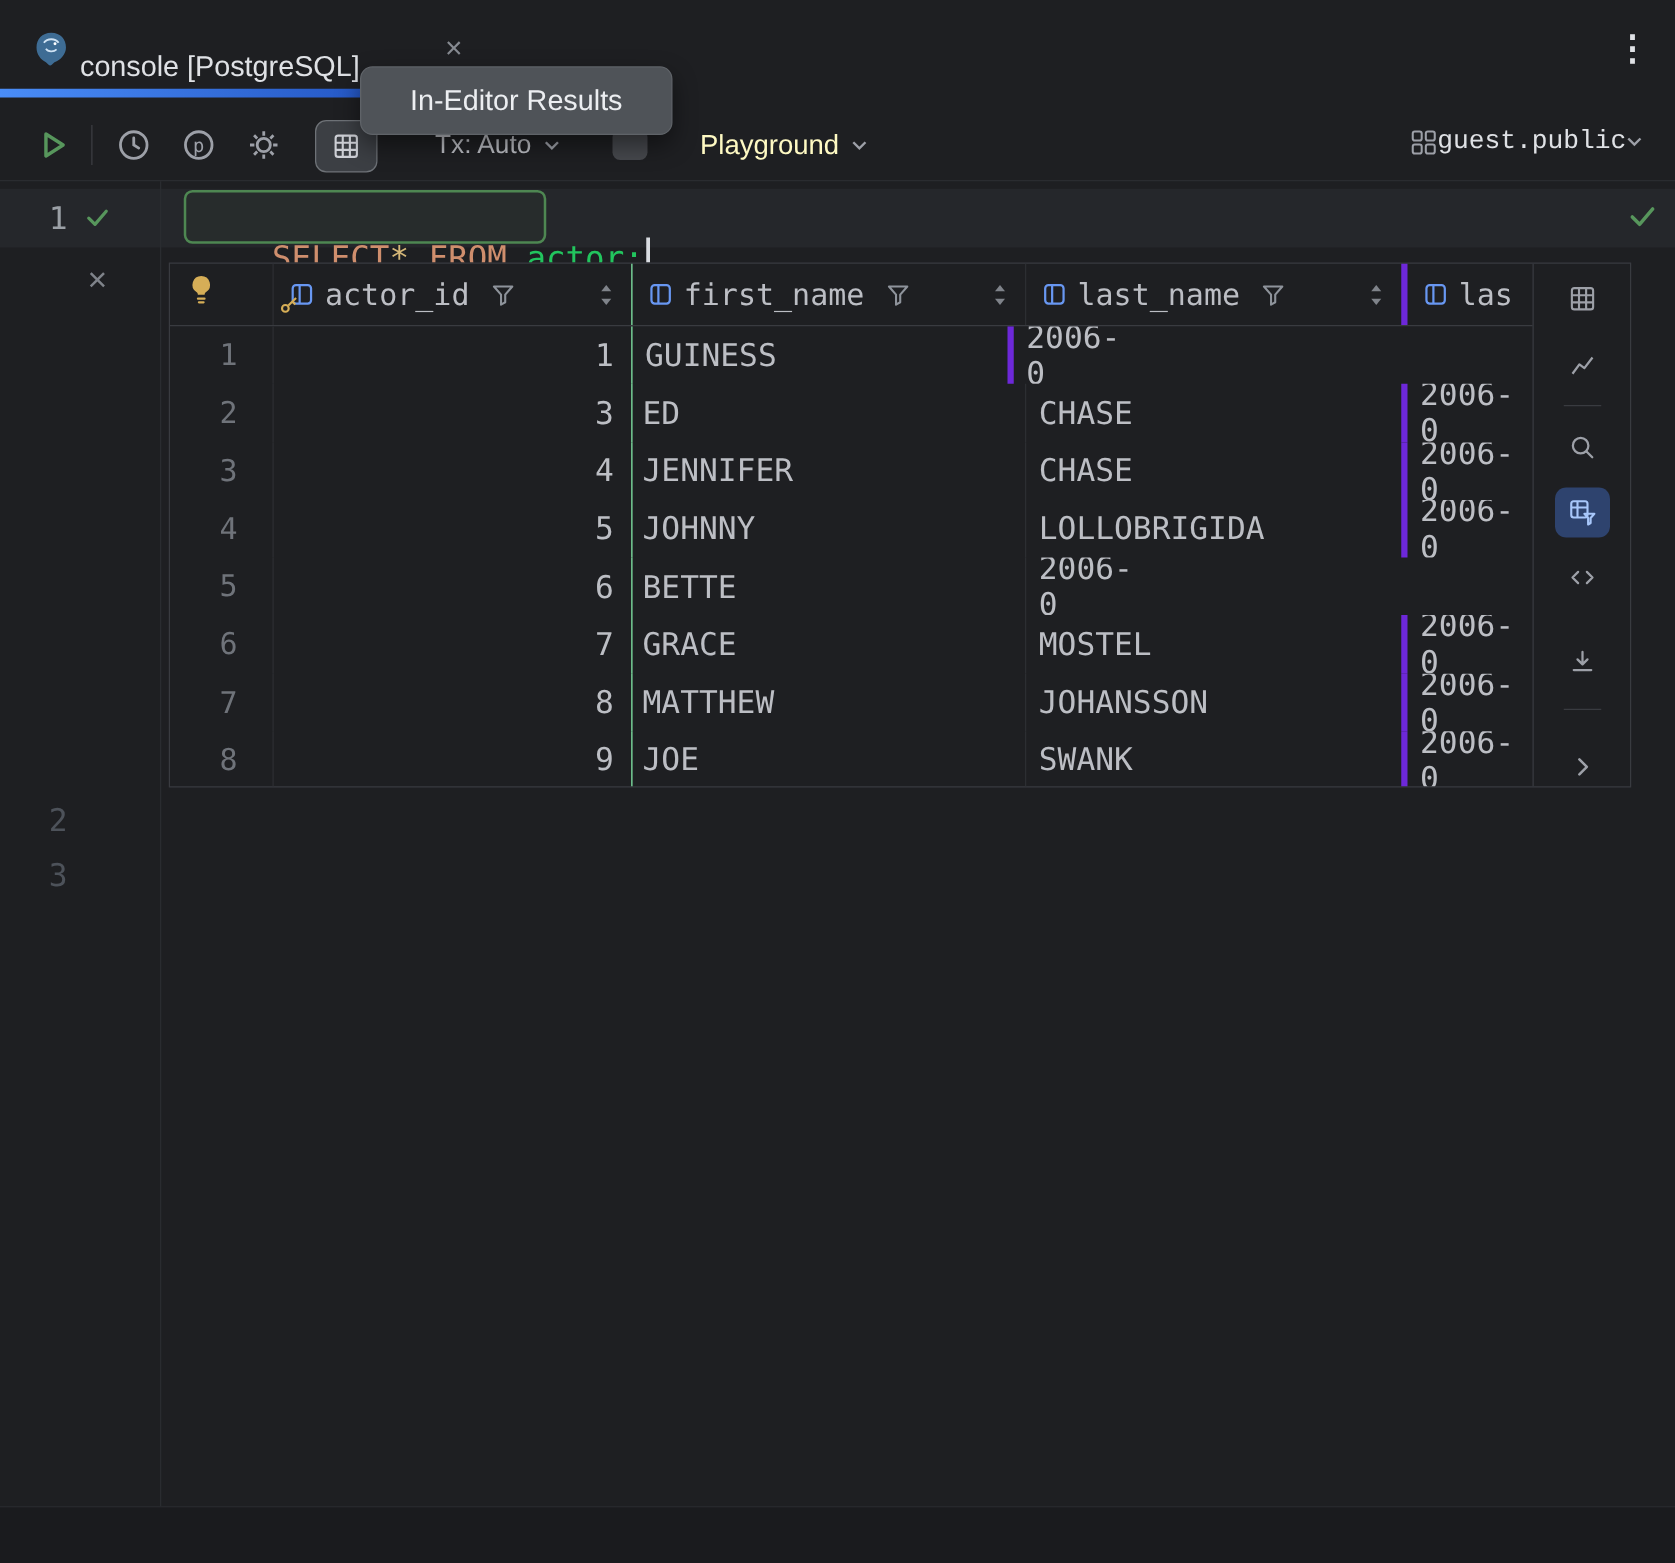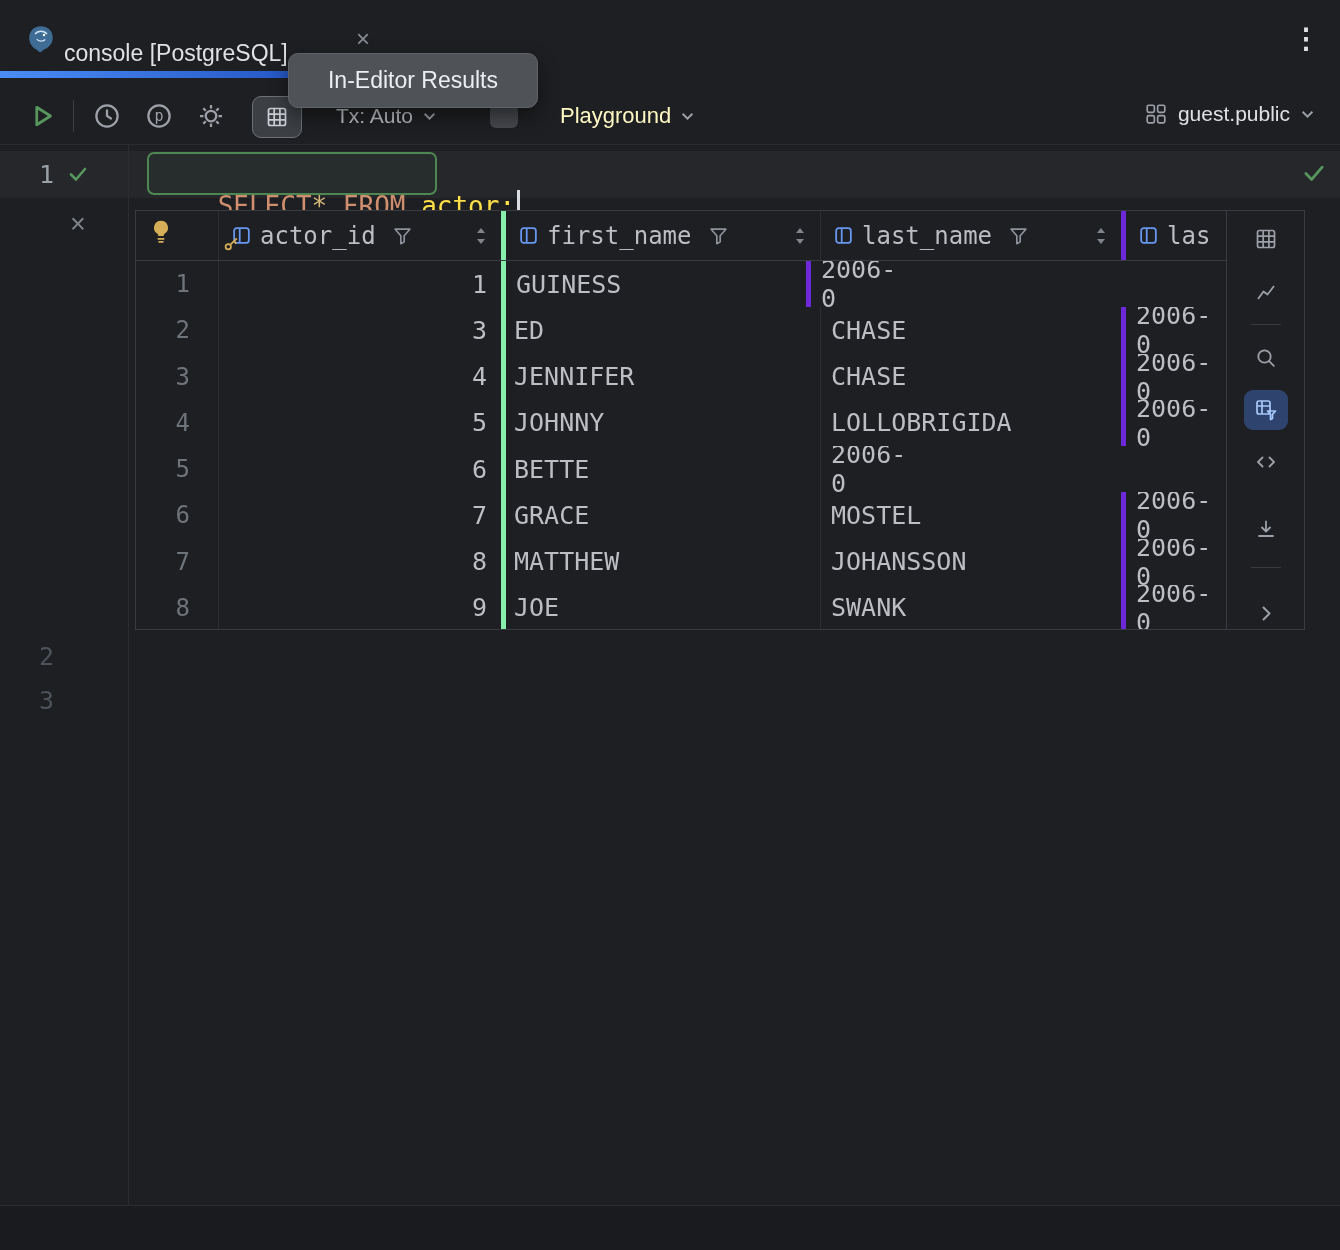--- a/index.html
+++ b/index.html
@@ -18,59 +18,59 @@
 
   
   .tb-divider{left:73px;top:100px;width:1px;height:32px;background:#3c3e43;}
   .tb-icon{color:#9da0a8;}
   .play{left:28px;top:101px;}
   .clock{left:92px;top:101px;}
   .pcirc{left:144px;top:101px;}
   .gear{left:196px;top:101px;}
   .tb-grid-btn{left:252px;top:96px;width:48px;height:40px;border:1px solid #6e7277;
                border-radius:9px;background:#3c3f44;display:flex;align-items:center;justify-content:center;}
-  .tx{left:336px;top:104px;display:flex;align-items:center;gap:10px;font-size:21px;color:#bcbec4;}
+  .tx{left:348px;top:104px;display:flex;align-items:center;gap:10px;font-size:21px;color:#bcbec4;}
   .mini-box{left:490px;top:104px;width:28px;height:24px;background:#46484d;border-radius:6px;}
   .playground{left:560px;top:103px;display:flex;align-items:center;gap:10px;font-size:22px;color:#fef9c3;}
-  .schema{right:26px;top:102px;display:flex;align-items:center;gap:11px;font-size:21px;color:#dfe1e5;}
+  .schema{right:26px;top:102px;display:flex;align-items:center;gap:0;font-size:21px;color:#dfe1e5;font-family:Liberation Mono, monospace;}
   .toolbar-sep{left:0;top:144px;width:1340px;height:1px;background:#2a2c30;}
 
   
   .tooltip{left:288px;top:53px;height:55px;min-width:250px;box-sizing:border-box;
            background:#4f5358;border:1px solid #5f6368;border-radius:10px;
            display:flex;align-items:center;justify-content:center;padding:0 26px;
            font-size:23px;color:#eceef1;box-shadow:0 8px 20px rgba(0,0,0,.45);z-index:40;}
 
   
   .caret-line{left:0;top:151px;width:1340px;height:47px;background:#25272b;}
   .gutter-num{left:14px;top:160px;width:40px;text-align:right;font-size:25px;color:#9ba0a6;}
   .gutter-check{left:66px;top:162px;}
   .stmt-box{left:147px;top:152px;width:290px;height:43px;border:2px solid #4e8752;
             border-radius:7px;box-sizing:border-box;background:rgba(78,135,82,0.05);}
   .code{left:155px;top:160px;font-size:26px;white-space:pre;}
-  .kw{color:#cf8e6d;} .star{color:#d5b778;} .plain{color:#fde047;}
+  .kw{color:#cf8e6d;} .star{color:#d5b778;} .plain{color:#22c55e;}
   .cursor{display:inline-block;width:2.5px;height:30px;background:#d9dce1;vertical-align:-5px;margin-left:2px;}
   .right-check{left:1300px;top:159px;}
   .gutter-line-v{left:128px;top:145px;width:1px;height:1060px;background:#2a2c30;}
   .num2{left:14px;top:642px;width:40px;text-align:right;font-size:25px;color:#4d525a;}
   .num3{left:14px;top:686px;width:40px;text-align:right;font-size:25px;color:#4d525a;}
   .results-close{left:70px;top:211px;font-size:27px;color:#7f838a;line-height:27px;}
 
   
   .results-panel{left:135px;top:210px;width:1170px;height:420px;border:1px solid #393b40;
                  box-sizing:border-box;background:#1e1f22;}
   .bulb{position:absolute;left:13px;top:7px;}
   .results-grid{position:absolute;left:0;top:0;width:1090px;height:100%;}
   .grid-header{display:flex;height:50px;align-items:stretch;border-bottom:1px solid #393b40;box-sizing:border-box;}
   .hcell{display:flex;align-items:center;box-sizing:border-box;overflow:hidden;}
   .hlabel{font-size:24px;color:#bcbec4;margin-left:8px;}
   .funnel{margin-left:16px;display:flex;}
   .sorter{margin-left:auto;margin-right:14px;display:flex;}
   .c-num{width:83px;border-right:1px solid #2c2e32;}
-  .c-id{width:287px;border-right:5px solid #86efac;}
+  .c-id{width:287px;border-right:1px solid #86efac;}
   .c-first{width:315px;border-right:1px solid #2c2e32;}
   .c-last{width:305px;border-right:5px solid #6d28d9;}
   .c-date{width:100px;}
   .hcell.c-id,.hcell.c-first,.hcell.c-last,.hcell.c-date{padding-left:12px;}
   .colicon{position:relative;display:flex;}
   .keyov{position:absolute;left:-7px;bottom:-5px;}
   .results-body{position:absolute;left:0;top:50px;width:1090px;height:368px;overflow:hidden;}
   .grid-row{display:flex;height:46.25px;}
   .cell{display:flex;align-items:center;font-size:25px;color:#bcbec4;box-sizing:border-box;overflow:hidden;}
   .cell.c-num{justify-content:flex-end;padding-right:28px;color:#6f737a;font-size:24px;}

